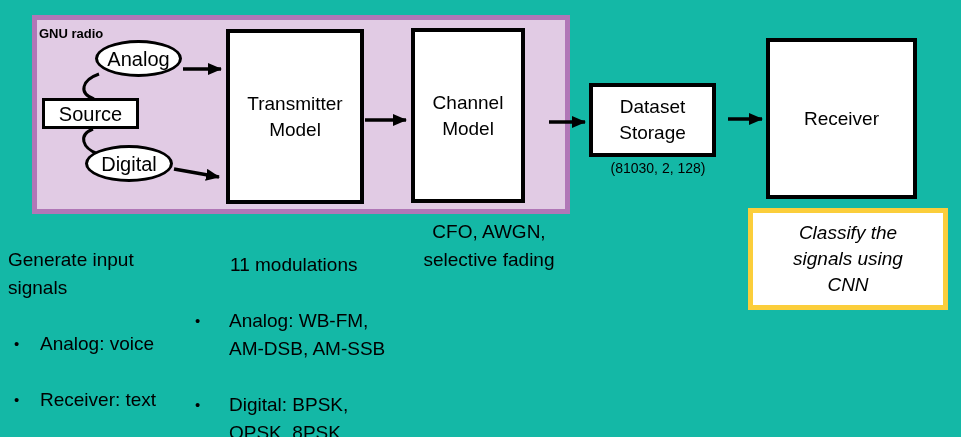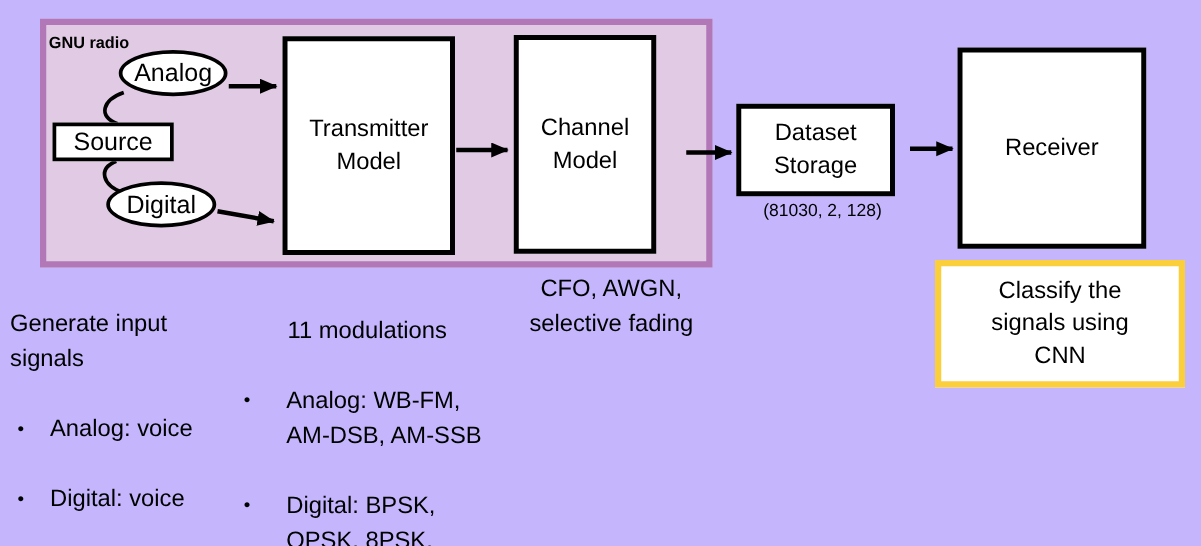--- a/index.html
+++ b/index.html
@@ -1,21 +1,21 @@
 <!DOCTYPE html>
 <html><head>
 <meta charset="utf-8">
 <style>
   html, body { margin: 0; padding: 0; background: #ffffff; }
   body { font-family: "Liberation Sans", sans-serif; color: #000; }
   .canvas {
     position: relative;
     width: 961px;
     height: 437px;
-    background: #c4b5fd;
+    background: #14b8a6;
     overflow: hidden;
   }
   .abs { position: absolute; box-sizing: border-box; }
 
   
   .group-box {
     left: 32px; top: 15px; width: 538px; height: 199px;
     background: #e1cbe4;
     border: 5px solid #b177b7;
   }
@@ -49,21 +49,21 @@
   .shape-label {
     left: 589px; top: 160px; width: 138px;
     text-align: center; font-size: 14px;
   }
 
   .note-classify {
     left: 748px; top: 208px; width: 200px; height: 102px;
     background: #ffffff;
     border: 5px solid #fbce3b;
     display: flex; align-items: center; justify-content: center;
-    text-align: center; font-size: 19px; line-height: 26px;
+    text-align: center; font-size: 19px; line-height: 26px; font-style: italic;
   }
   .note-classify .inner { max-width: 125px; }
 
   
   .anno { font-size: 19px; line-height: 28px; white-space: pre-line; }
   .anno-generate { left: 8px; top: 218px; width: 190px; }
   .anno-modulations { left: 193px; top: 223px; width: 215px; }
   .anno-modulations .anno-title { margin-left: 37px; }
   .anno-effects { left: 403px; top: 218px; width: 172px; text-align: center; }
 
@@ -140,21 +140,21 @@
 
   <div class="abs anno anno-generate">
     <div class="anno-title">Generate input
 signals</div>
     <div class="bullet-row">
       <span class="bullet">•</span>
       <span class="bullet-text">Analog: voice</span>
     </div>
     <div class="bullet-row">
       <span class="bullet">•</span>
-      <span class="bullet-text">Digital: voice</span>
+      <span class="bullet-text">Receiver: text</span>
     </div>
   </div>
 
   <div class="abs anno anno-modulations">
     <div class="anno-title">11 modulations</div>
     <div class="bullet-row">
       <span class="bullet">•</span>
       <span class="bullet-text">Analog: WB-FM,
 AM-DSB, AM-SSB</span>
     </div>

